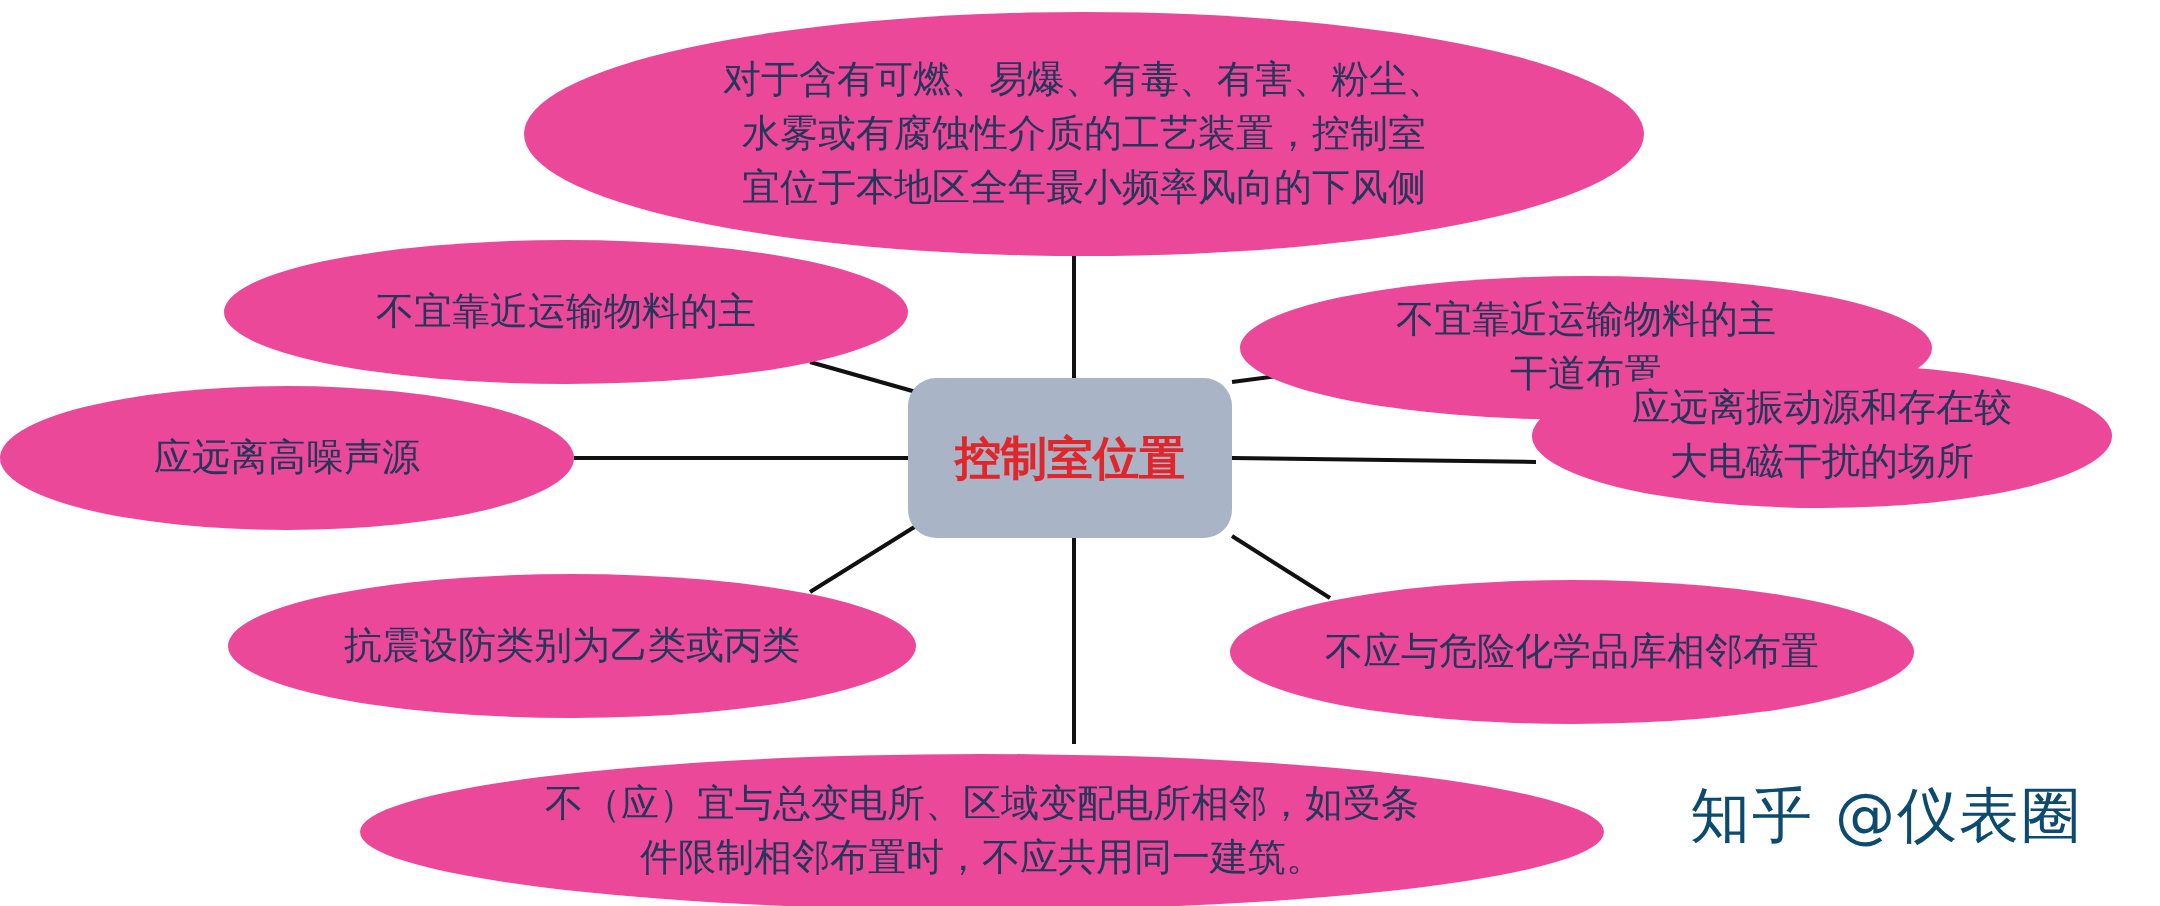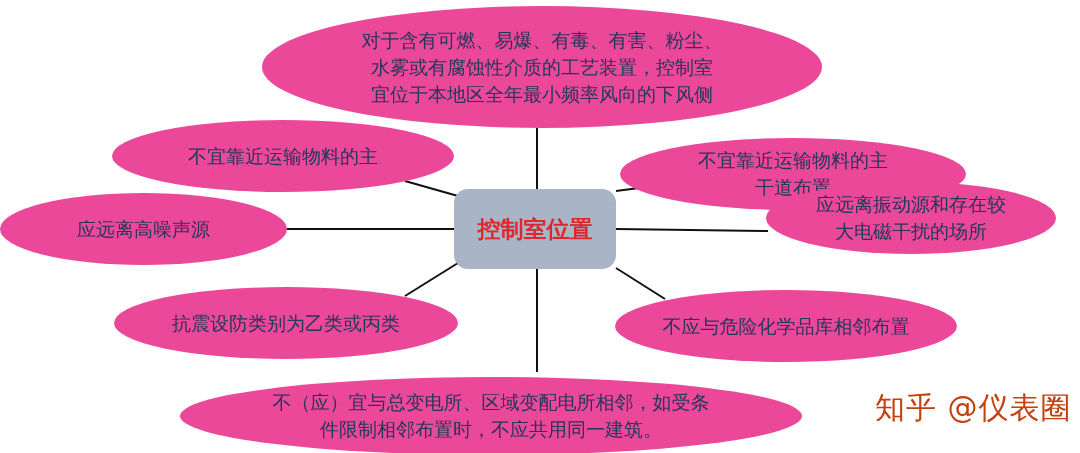--- a/index.html
+++ b/index.html
@@ -6,21 +6,21 @@
   body { width:1080px; height:453px; background:#ffffff; position:relative; overflow:hidden;
          font-family:"DejaVu Sans", sans-serif; }
   svg.lines { position:absolute; left:0; top:0; width:1080px; height:453px; }
   .bubble { position:absolute; background:#ec4899; border-radius:50%;
             display:flex; align-items:center; justify-content:center; text-align:center;
             color:#23375a; font-weight:normal; font-size:19px; line-height:27px; }
   .bubble span { display:block; white-space:pre-line; }
   .center { position:absolute; left:454px; top:189px; width:162px; height:80px;
             background:#a9b4c6; border-radius:14px; display:flex; align-items:center;
             justify-content:center; color:#e0262a; font-weight:bold; font-size:23px; }
-  .wm { position:absolute; left:875px; top:388px; color:#c2410c; font-size:30px; letter-spacing:1px; }
+  .wm { position:absolute; left:845px; top:388px; color:#0c4a6e; font-size:30px; letter-spacing:1px; }
 </style>
 </head>
 <body>
 
 <svg class="lines">
   <line x1="537" y1="128" x2="537" y2="189" stroke="#111" stroke-width="2"></line>
   <line x1="405" y1="181" x2="458" y2="196" stroke="#111" stroke-width="2"></line>
   <line x1="287" y1="229" x2="454" y2="229" stroke="#111" stroke-width="2"></line>
   <line x1="405" y1="296" x2="458" y2="263" stroke="#111" stroke-width="2"></line>
   <line x1="537" y1="269" x2="537" y2="372" stroke="#111" stroke-width="2"></line>

